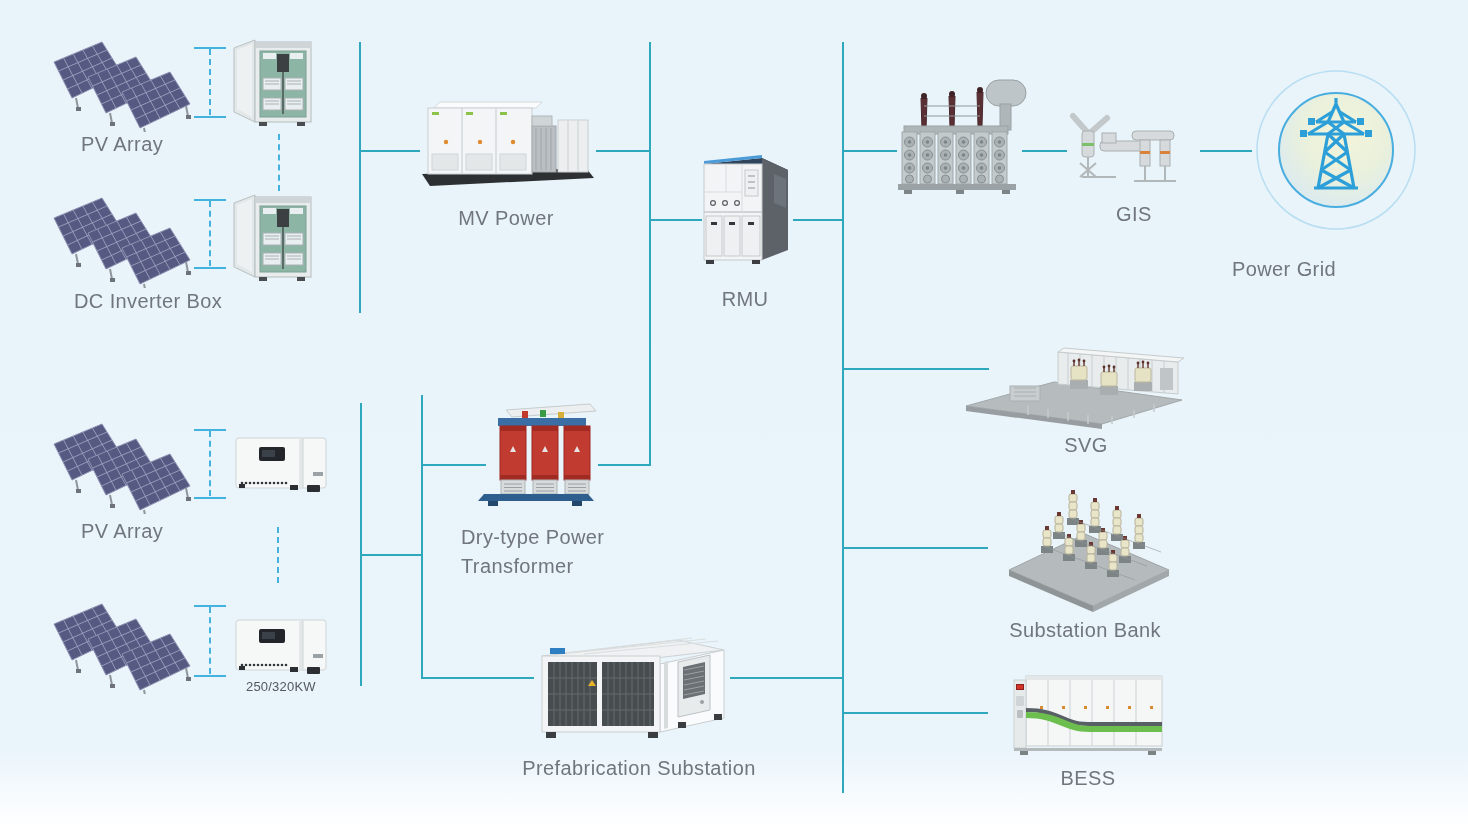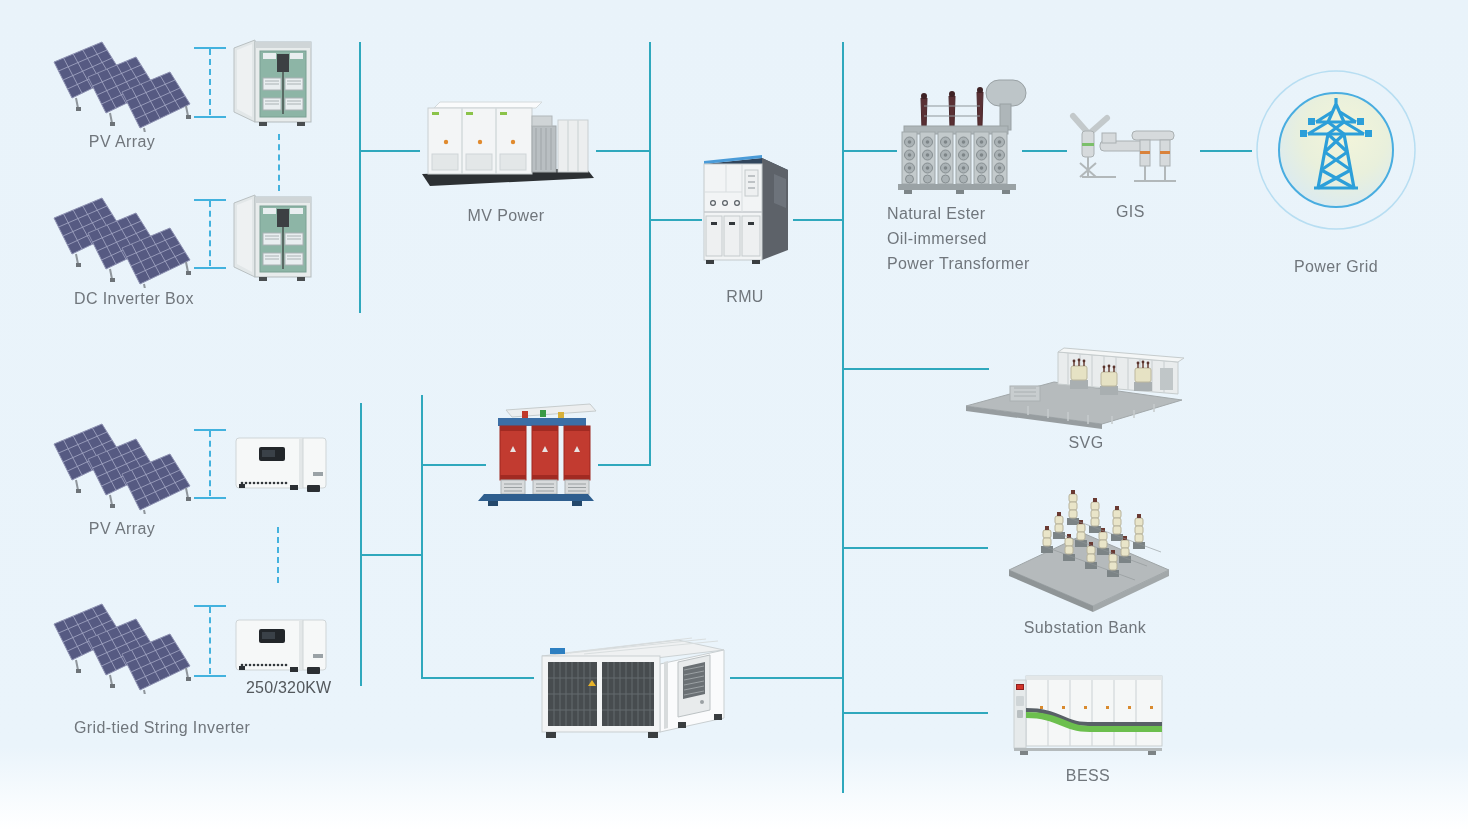--- a/index.html
+++ b/index.html
@@ -5,23 +5,23 @@
   html,body{margin:0;padding:0;}
   #stage{
     position:relative;width:1468px;height:830px;overflow:hidden;
     background:linear-gradient(180deg,#e9f3fa 0%,#eaf4fb 90%,#f7fbfe 96%,#ffffff 100%);
     font-family:"Liberation Sans","DejaVu Sans",sans-serif;
   }
   .hline{position:absolute;height:2px;background:#2fa8bd;}
   .vline{position:absolute;width:2px;background:#2fa8bd;}
   .cap{position:absolute;height:2px;width:32px;background:#43b2de;}
   .dashv{position:absolute;width:0;border-left:2px dashed #43b2de;}
-  .label{position:absolute;color:#70767c;font-size:16px;letter-spacing:.4px;white-space:nowrap;}
+  .label{position:absolute;color:#70767c;font-size:20px;letter-spacing:.4px;white-space:nowrap;}
   .label.center{text-align:center;}
-  .label.small{font-size:16px;color:#53585c;letter-spacing:.2px;}
+  .label.small{font-size:13px;color:#53585c;letter-spacing:.2px;}
   .ml{line-height:25px;}
   .equip{position:absolute;}
   .equip svg{display:block;width:100%;height:100%;}
 </style>
 </head>
 <body>
 
 <div id="stage">
 
   <svg width="0" height="0" style="position:absolute" aria-hidden="true">
@@ -546,27 +546,26 @@
         <rect x="120" y="110" width="10" height="6" fill="#3a3e40"></rect>
       <rect x="150" y="100" width="8" height="6" fill="#3a3e40"></rect>
         <rect x="186" y="92" width="8" height="6" fill="#3a3e40"></rect>
     </svg>
   </div>
 
   <div class="label center" style="left:57px;top:133px;width:130px">PV Array</div>
   <div class="label" style="left:74px;top:290px">DC Inverter Box</div>
   <div class="label center" style="left:426px;top:207px;width:160px">MV Power</div>
   <div class="label center" style="left:693px;top:288px;width:104px">RMU</div>
-  <div class="label ml" style="left:887px;top:201px">
-    <div>Natural Ester</div>
-    <div>Oil-immersed</div>
-    <div>Power Transformer</div>
-  </div>
   <div class="label" style="left:1116px;top:203px">GIS</div>
-  <div class="label center" style="left:1256px;top:258px;width:160px">Power Grid</div>
+  <div class="label center" style="left:1204px;top:258px;width:160px">Power Grid</div>
   <div class="label center" style="left:1036px;top:434px;width:100px">SVG</div>
   <div class="label center" style="left:985px;top:619px;width:200px">Substation Bank</div>
   <div class="label center" style="left:1013px;top:767px;width:150px">BESS</div>
   <div class="label center" style="left:57px;top:520px;width:130px">PV Array</div>
   <div class="label small" style="left:246px;top:679px">250/320KW</div>
-  <div class="label" style="left:74px;top:719px">Grid-tied String Inverter</div>
+  <div class="label" style="left:461px;top:523px;line-height:29px">
+    <div>Dry-type Power</div>
+    <div>Transformer</div>
+  </div>
+  <div class="label center" style="left:489px;top:757px;width:300px">Prefabrication Substation</div>
 
 </div>
 
 </body></html>

